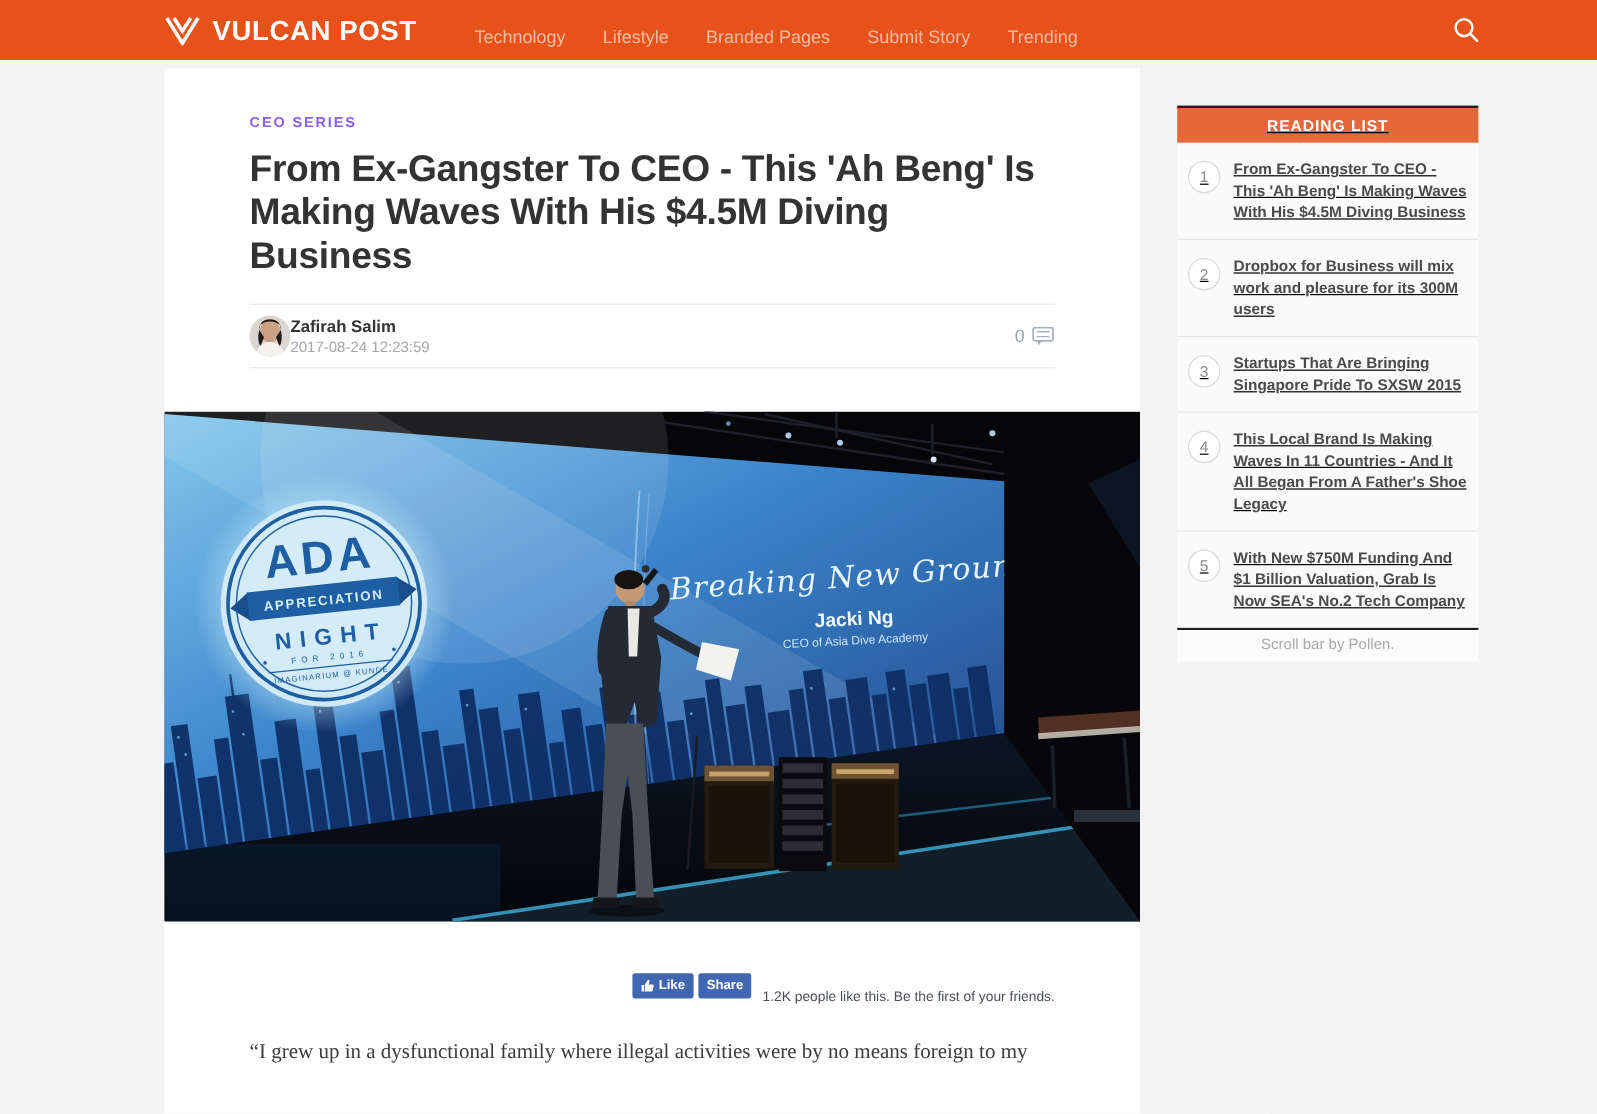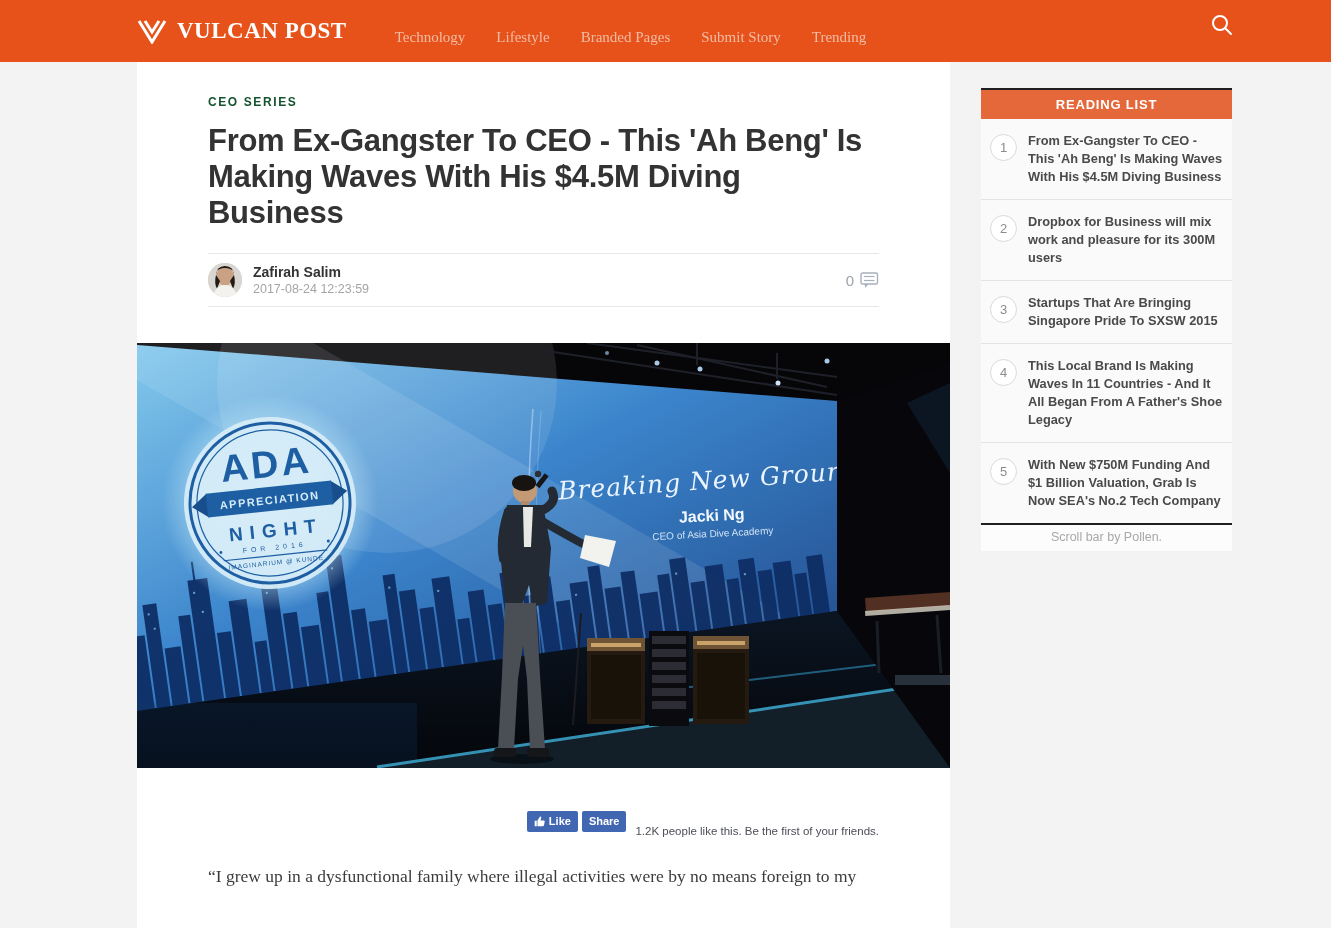--- a/index.html
+++ b/index.html
@@ -1,53 +1,53 @@
 <!DOCTYPE html>
 <html><head>
 <meta charset="utf-8">
 <style>
   * { margin:0; padding:0; box-sizing:border-box; }
   html,body { width:1331px; height:928px; overflow:hidden; }
   body { background:#f3f3f3; font-family:"Liberation Sans", sans-serif; position:relative; }
 
   
-  .topbar { position:absolute; top:0; left:0; width:1331px; height:62px; background:#e7521b; display:flex; align-items:center; z-index:10;font-family:Liberation Serif, serif; }
+  .topbar { position:absolute; top:0; left:0; width:1331px; height:50px; background:#e7521b; display:flex; align-items:center; z-index:10; }
   .brand { display:flex; align-items:center; gap:10px; margin-left:137px; cursor:pointer; }
   .brand-name { color:#fff; font-size:23px; font-weight:bold; letter-spacing:.5px; }
   .main-nav { display:flex; gap:31px; margin-left:48px;margin-top:12px; }
   .nav-item { color:#f2bca4; font-size:15px; text-decoration:none; cursor:pointer; }
   .search-btn { position:absolute; right:96px; top:12px; width:26px; height:26px; cursor:pointer; }
 
   
   .panel { position:absolute; left:137px; top:57px; width:813px; height:871px; background:#fff; }
   .content { padding:0 71px; }
-  .category { margin-top:38px; color:#14532d; font-size:12px; font-weight:bold; letter-spacing:1.6px; }
+  .category { margin-top:38px; color:#8b5cf6; font-size:12px; font-weight:bold; letter-spacing:1.6px; }
   h1.headline { margin-top:14px; font-size:31px; line-height:36px; color:#333; letter-spacing:-.3px; font-weight:bold; }
   .rule { border-top:1px solid #e8e8e8; margin-top:22px; }
   .author-row { display:flex; align-items:center; padding:9px 0; border-bottom:1px solid #e8e8e8; }
   .avatar { width:34px; height:34px; border-radius:50%; overflow:hidden; background:#d9d5d0; flex:none; }
-  .author-meta { margin-left:11px; }
+  .author-meta { }
   .author-name { font-size:14px; font-weight:bold; color:#333; cursor:pointer; }
   .author-date { font-size:12.5px; color:#a5a5a5; margin-top:2px; }
   .comments { margin-left:auto; display:flex; align-items:center; gap:6px; color:#98a4ae; font-size:15px; cursor:pointer; }
 
   .hero { margin:36px -71px 0; width:813px; height:425px; display:block; }
 
   .fb-row { margin-top:37px; display:flex; align-items:center;justify-content:flex-end; }
   .fb-btn { display:inline-flex; align-items:center; gap:4px; background:#4267b2; color:#fff; font-size:11px; font-weight:bold; height:21px; padding:0 7px; border-radius:2px; border:none; cursor:pointer; }
   .fb-btn + .fb-btn { margin-left:4px; }
   .fb-caption { margin-left:9px; font-size:11.5px; color:#4b4f56;margin-top:20px; }
 
   .article-p { font-family:"Liberation Serif", serif; font-size:17.5px; color:#3c3c3c; line-height:26px; }
   .p1 { margin-top:33px; }
   .p2 { margin-top:26px; }
 
   
   .sidebar { position:absolute; left:981px; top:88px; width:251px; }
-  .rl-box { border-top:2px solid #1f1f1f; border-bottom:2px solid #1f1f1f; }
+  .rl-box { border-top:2px solid #1f1f1f; border-bottom:2px solid #1f1f1f;text-decoration:underline; }
   .rl-header { background:#e5683b; color:#fff; text-align:center; font-size:13px; font-weight:bold; letter-spacing:.8px; padding:7px 0; }
   .rl-item { display:flex; gap:11px; padding:13px 8px 13px 9px; background:#fafafa; border-top:1px solid #e4e4e4; cursor:pointer; }
   .rl-item:first-of-type { border-top:none; }
   .rl-num { width:27px; height:27px; border:1px solid #d9d9d9; border-radius:50%; background:#fff; color:#8b8b8b; font-size:13px; display:flex; align-items:center; justify-content:center; flex:none; margin-top:2px; }
   .rl-title { font-size:12.8px; font-weight:bold; color:#4a4a4a; line-height:18px; }
   .rl-footer { background:#fcfcfc; text-align:center; color:#a8a8a8; font-size:12.5px; padding:5px 0 7px; }
 </style>
 </head>
 <body>
 

